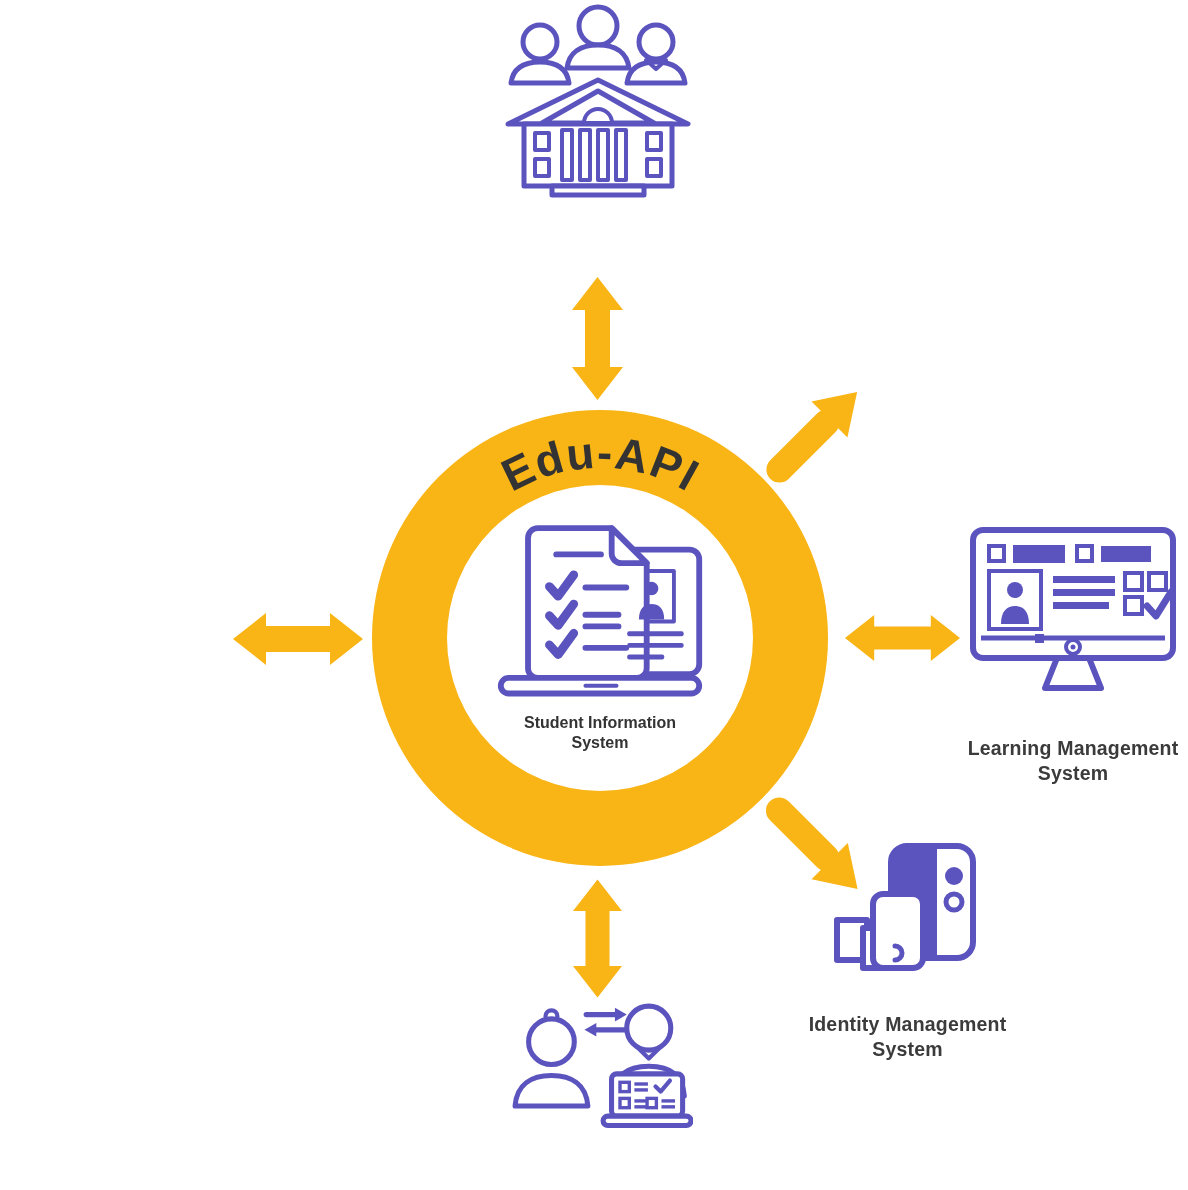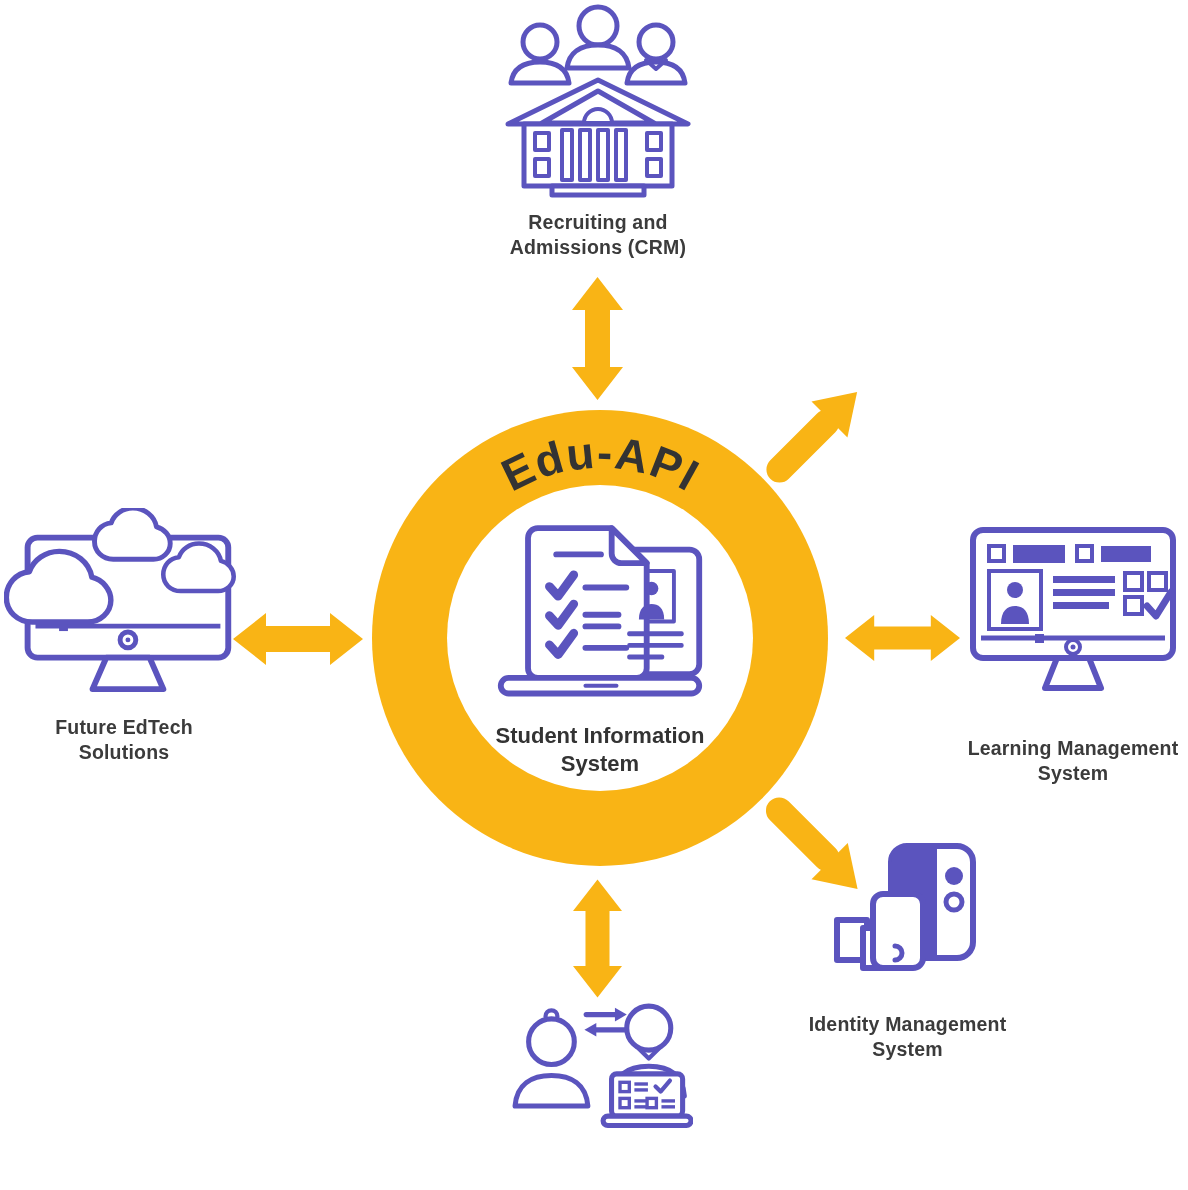--- a/index.html
+++ b/index.html
@@ -19,22 +19,22 @@
     position:absolute;left:372px;top:410px;width:456px;height:456px;
     border-radius:50%;background:#F9B415;
   }
   .hub-inner{
     position:absolute;left:75px;top:75px;width:306px;height:306px;
     border-radius:50%;background:#ffffff;
   }
   .hub-arc{position:absolute;left:0;top:0;}
   .hub-icon{position:absolute;left:121px;top:102px;}
   .hub-label{
-    position:absolute;left:28px;top:312px;width:400px;
-    font-weight:bold;font-size:22px;line-height:1.25;color:#333333;
+    position:absolute;left:28px;top:303px;width:400px;
+    font-weight:bold;font-size:16px;line-height:1.25;color:#333333;
     text-align:center;white-space:pre-line;
   }
   .arrow{position:absolute;}
   svg{display:block;}
 </style>
 </head>
 <body>
 
 <div id="canvas">
 
@@ -138,22 +138,20 @@
         <rect x="118" y="128" width="10" height="50" stroke-width="4"></rect>
 
         <rect x="37" y="131" width="14" height="17" stroke-width="4"></rect>
         <rect x="37" y="157" width="14" height="17" stroke-width="4"></rect>
         <rect x="149" y="131" width="14" height="17" stroke-width="4"></rect>
         <rect x="149" y="157" width="14" height="17" stroke-width="4"></rect>
 
         <rect x="54" y="184" width="92" height="9"></rect>
       </g>
     </svg>
-    <div class="node-label" style="margin-top:12px">Recruiting and
-Admissions (CRM)</div>
   </div>
 
 
   <div class="node" style="left:958px;top:526px;width:230px">
     <svg width="208" height="170" viewBox="0 0 208 170" fill="none">
       <g stroke="#5B54BE" stroke-width="6" stroke-linejoin="round" fill="#fff">
         <rect x="4" y="4" width="200" height="128" rx="10"></rect>
         <path d="M88,132 h32 l12,30 h-56 z"></path>
       </g>
       <g stroke="#5B54BE" stroke-width="4" fill="#fff">
@@ -236,36 +234,14 @@
         <rect x="155" y="109" width="16" height="4"></rect>
         <rect x="155" y="122" width="16" height="4"></rect>
         <rect x="155" y="129" width="16" height="4"></rect>
         <rect x="187" y="122" width="16" height="4"></rect>
         <rect x="187" y="129" width="16" height="4"></rect>
       </g>
       <path d="M180,107 l6,6 l11,-13" stroke="#5B54BE" stroke-width="5" fill="none" stroke-linecap="round" stroke-linejoin="round"></path>
     </svg>
   </div>
 
-  <div class="node" style="left:2px;top:508px;width:244px">
-    <svg width="240" height="193" viewBox="0 0 244 196" fill="none">
-      <defs>
-        <path id="cloud" d="M20,52 C9,52 1,44 1,34 C1,24 8,16 18,15 C21,6 30,0 40,0 C52,0 62,8 64,19 C72,21 78,28 78,36 C78,45 70,52 61,52 Z"></path>
-      </defs>
-      <g stroke="#5B54BE" stroke-width="6" stroke-linejoin="round" fill="#fff">
-        <rect x="24" y="30" width="204" height="122" rx="10"></rect>
-        <path d="M104,152 h44 l14,32 h-72 z"></path>
-      </g>
-      <line x1="32" y1="120" x2="220" y2="120" stroke="#5B54BE" stroke-width="5"></line>
-      <rect x="56" y="116" width="9" height="9" fill="#5B54BE"></rect>
-      <circle cx="126" cy="134" r="8" stroke="#5B54BE" stroke-width="5" fill="#fff"></circle>
-      <circle cx="126" cy="134" r="2.5" fill="#5B54BE"></circle>
-      <g stroke="#5B54BE" stroke-width="5" stroke-linejoin="round" fill="#fff">
-        <use href="#cloud" transform="translate(1,44) scale(1.38)" stroke-width="4"></use>
-        <use href="#cloud" transform="translate(91,0)"></use>
-        <use href="#cloud" transform="translate(161,36) scale(0.93)"></use>
-      </g>
-    </svg>
-    <div class="node-label" style="margin-top:14px">Future EdTech
-Solutions</div>
-  </div>
 
 </div>
 
 </body></html>

